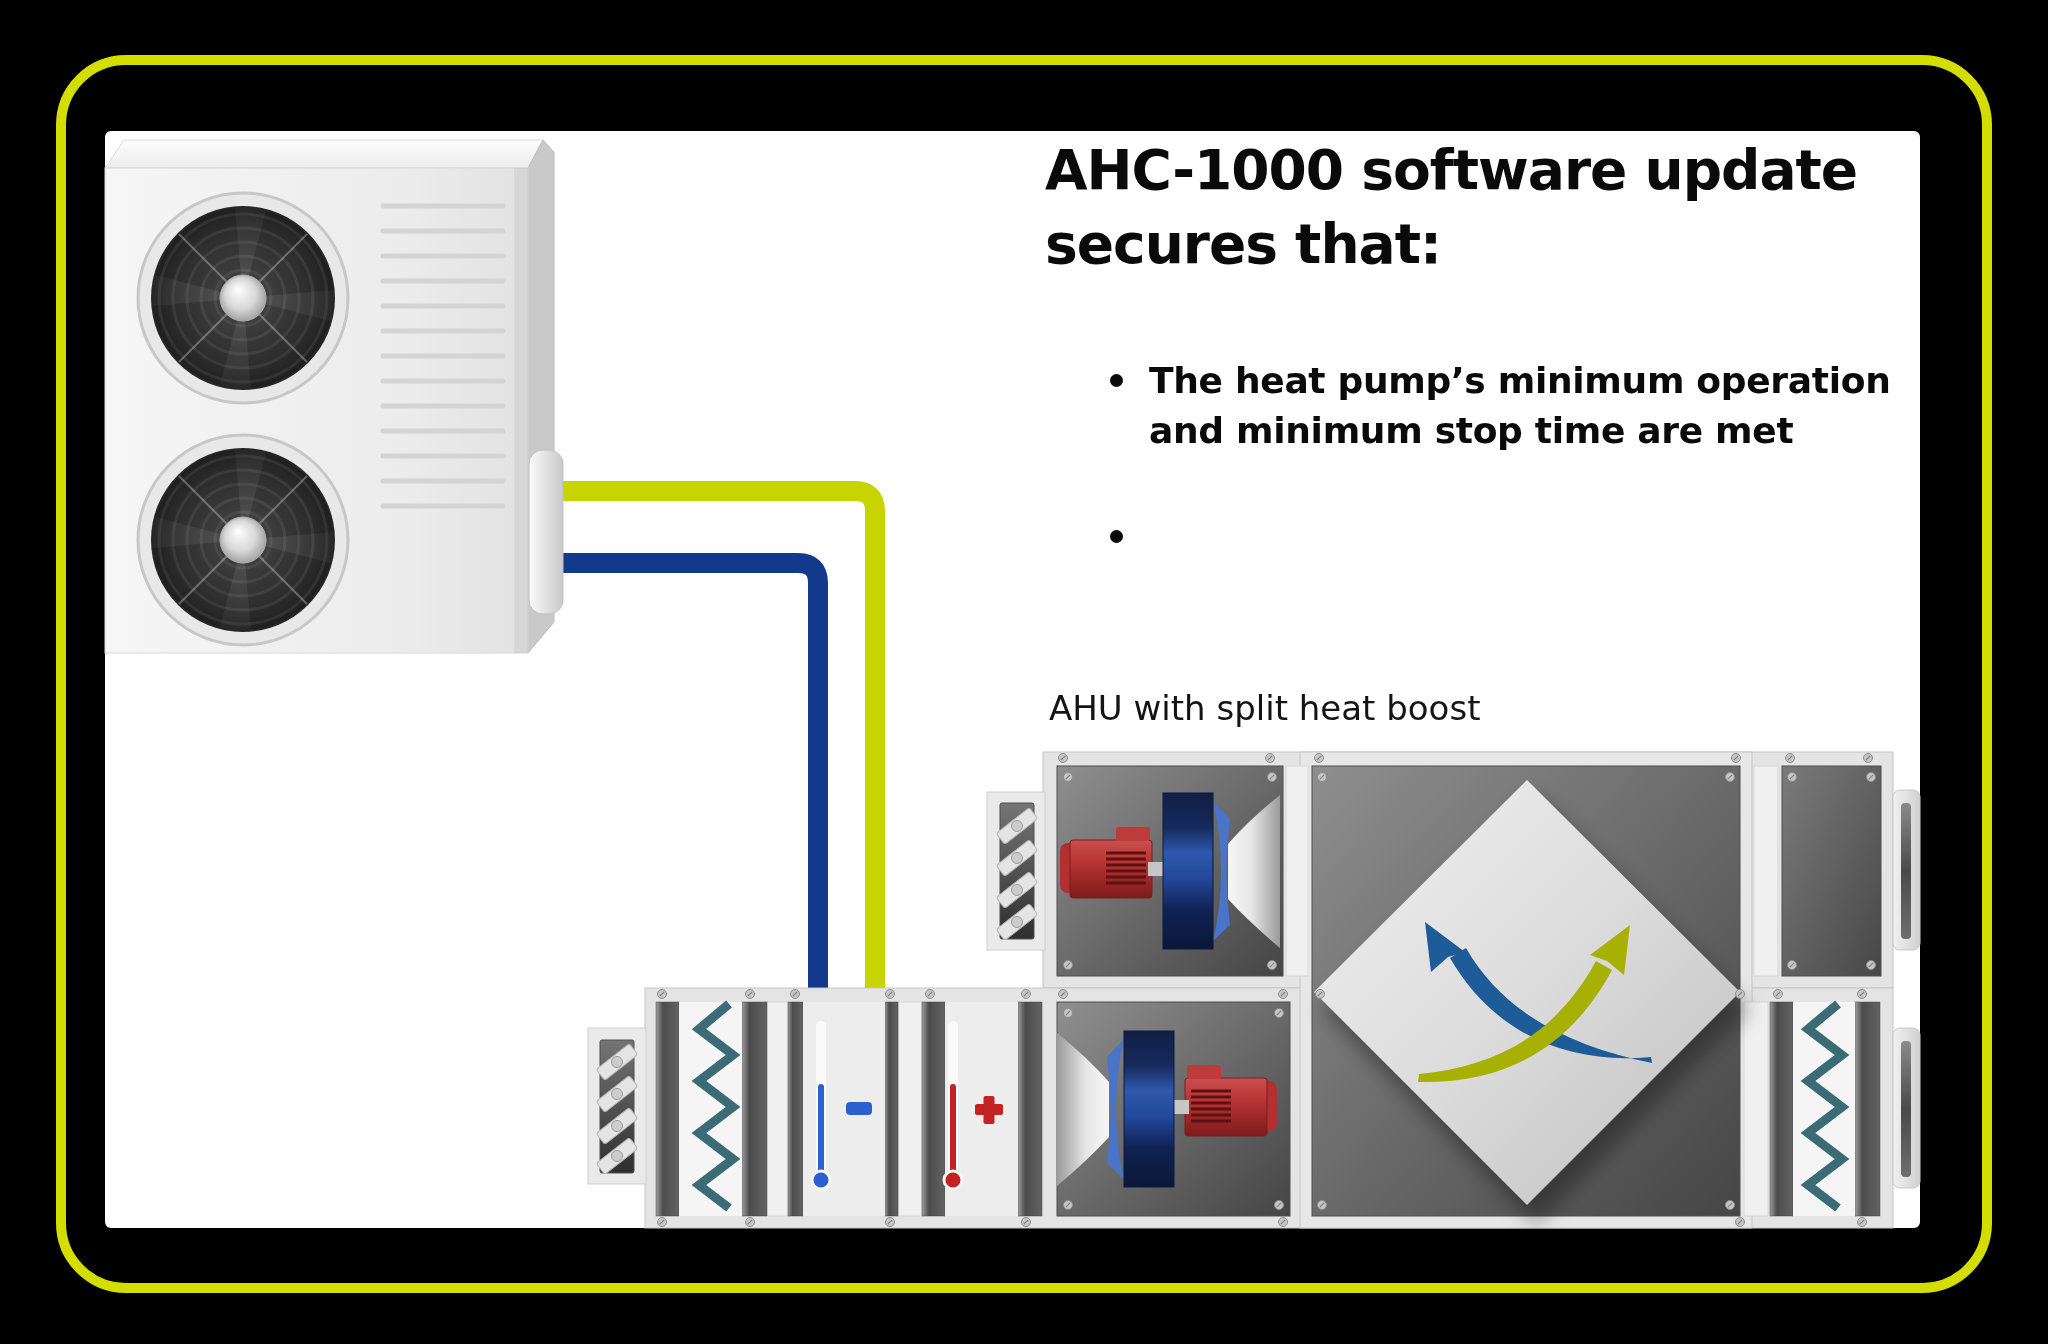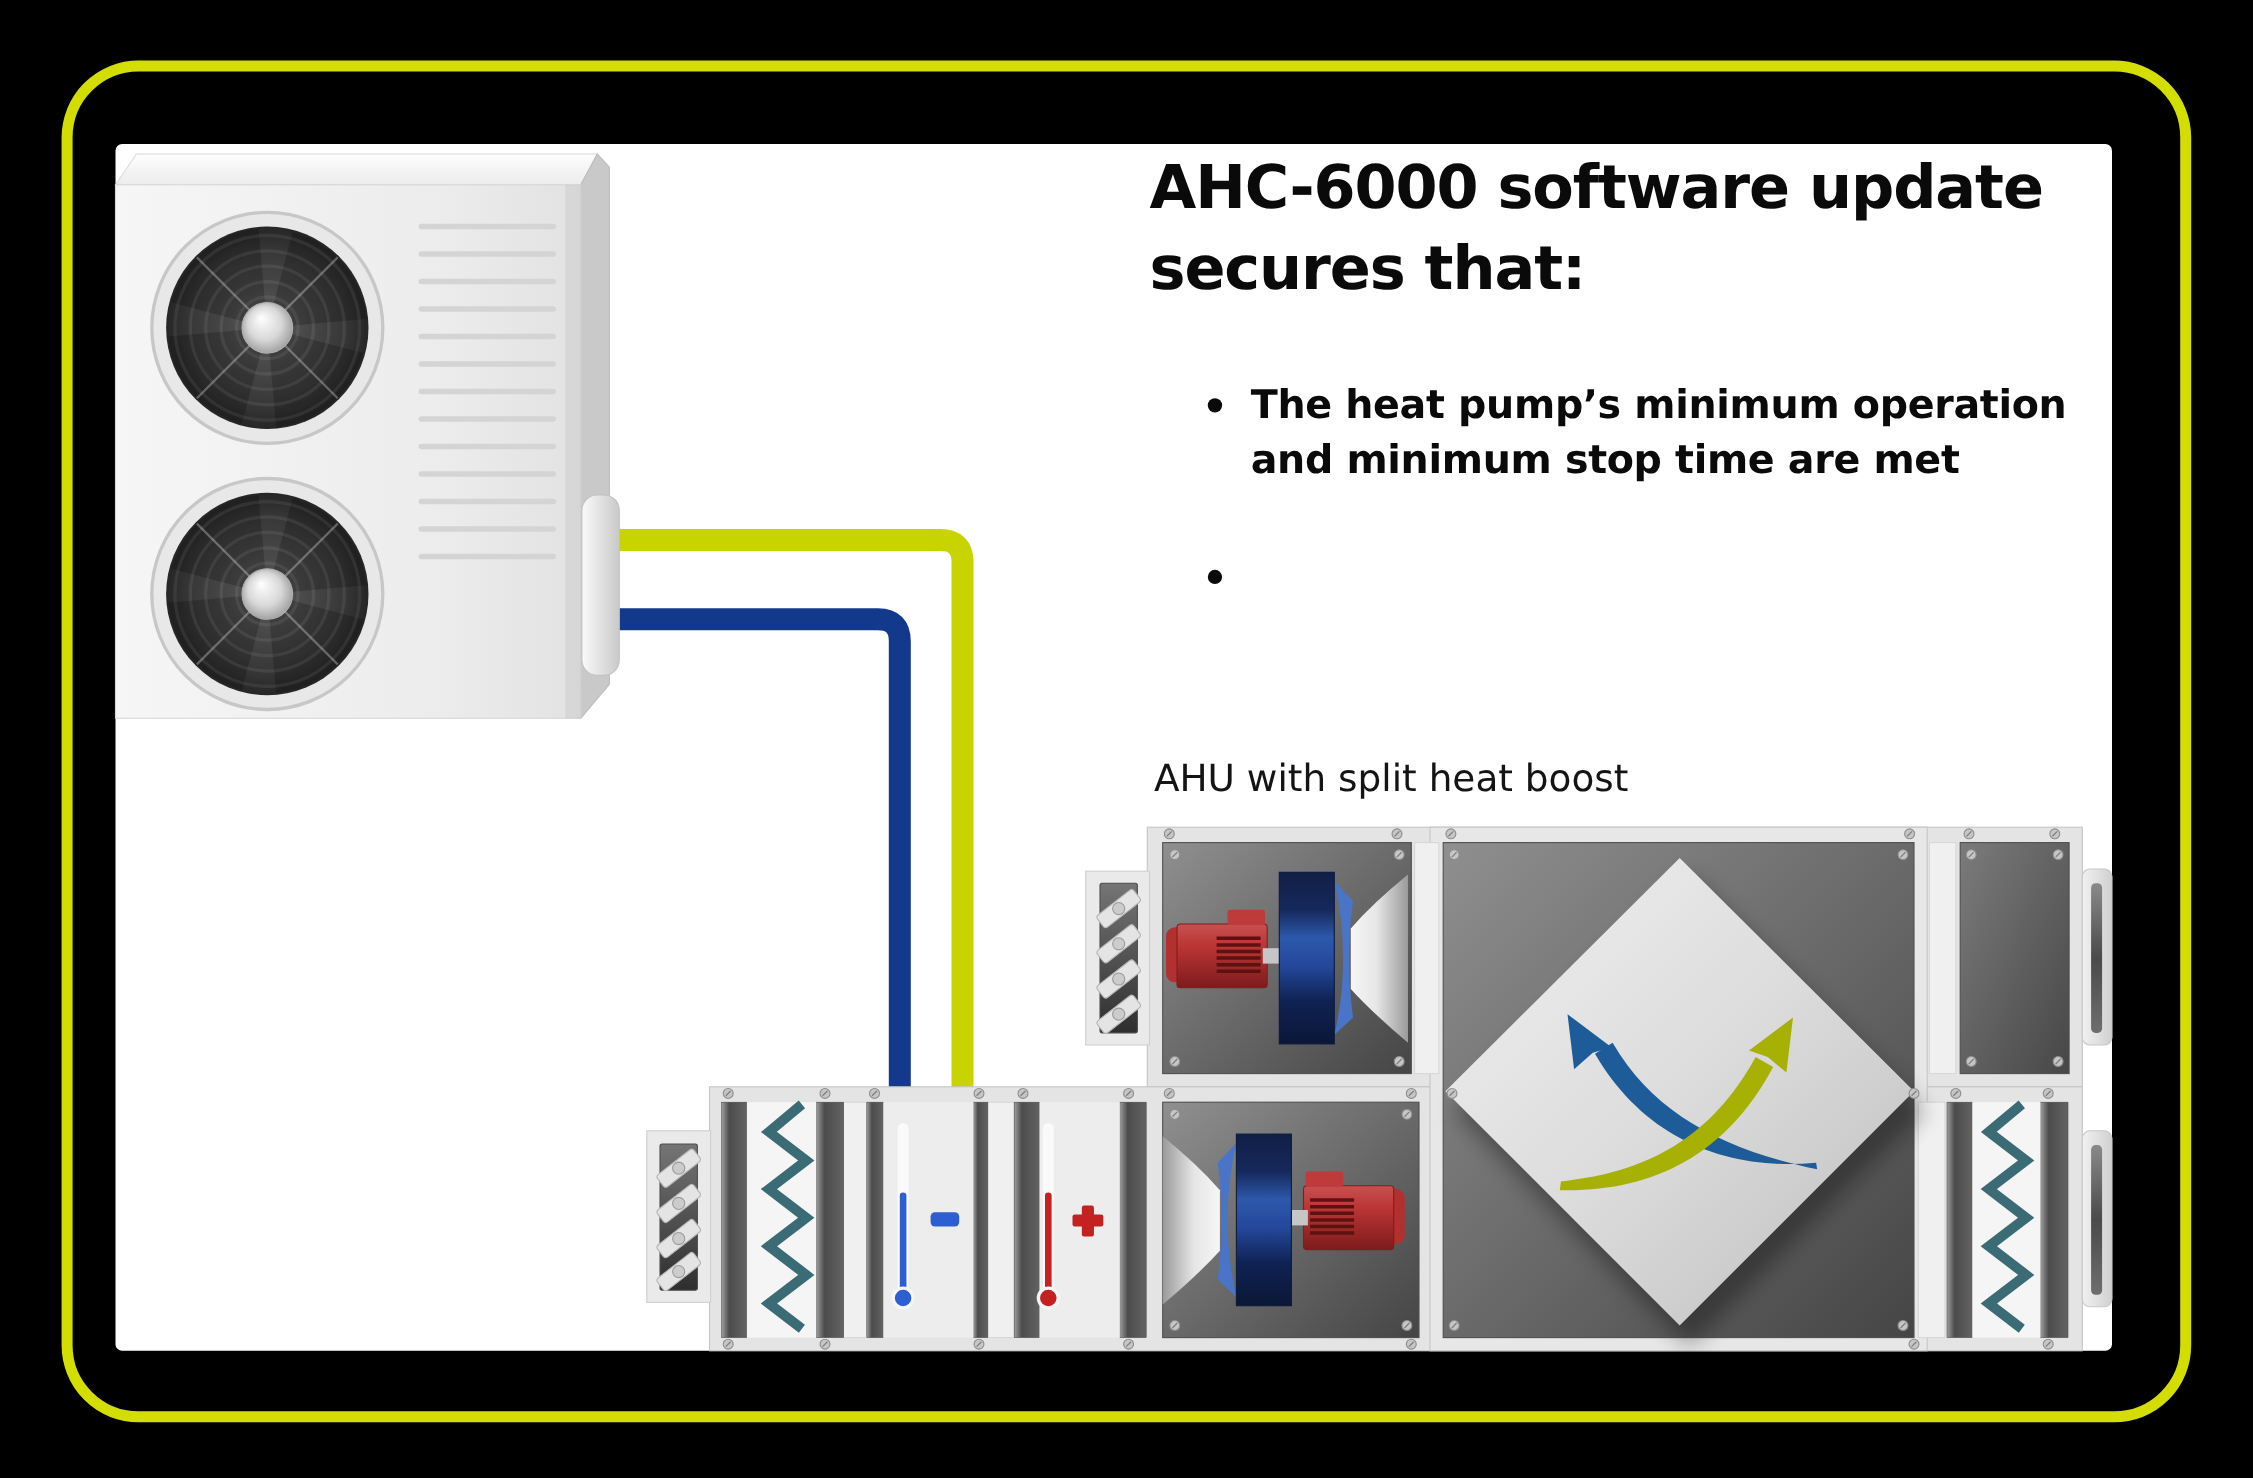--- a/index.html
+++ b/index.html
@@ -7,21 +7,21 @@
         background:var(--background,#000);
         font-family:"DejaVu Sans","Liberation Sans",sans-serif;}
   .border-frame{position:absolute;left:56px;top:55px;width:1916px;height:1218px;
         border:10px solid var(--frame_border,#d3dd00);border-radius:70px;}
   .panel{position:absolute;left:105px;top:131px;width:1815px;height:1097px;
         background:var(--panel,#fff);border-radius:6px;}
   .art{position:absolute;left:0;top:0;}
   .title{position:absolute;left:1045px;top:133px;width:900px;
         font-size:55px;font-weight:bold;line-height:74px;letter-spacing:-1px;
         color:var(--text,#0a0a0a);}
-  .bullets{position:absolute;left:1098px;top:344px;width:830px;margin:0;padding:0;list-style:none;}
+  .bullets{position:absolute;left:1098px;top:344px;width:830px;margin:12px;padding:0;list-style:none;}
   .bullet{display:flex;margin:0 0 56px 0;}
   .dot{flex:0 0 auto;width:13px;height:13px;border-radius:50%;
         background:var(--text,#0a0a0a);margin:18px 26px 0 0;}
   .bl{font-size:36px;font-weight:bold;line-height:50px;letter-spacing:-0.3px;color:var(--text,#0a0a0a);}
   .bl .line{display:block;}
   .ahu-label{position:absolute;left:1049px;top:688px;font-size:34px;font-weight:normal;color:#141414;}
 </style>
 </head>
 <body>
 
@@ -332,21 +332,21 @@
           <use href="#screw" x="1862" y="1222"></use>
         <use href="#screw" x="1068" y="1013"></use>
           <use href="#screw" x="1279" y="1013"></use>
           <use href="#screw" x="1068" y="1205"></use>
           <use href="#screw" x="1279" y="1205"></use>
       </g>
     </g>
   </svg>
 
   <div class="title">
-    <div>AHC-6000 software update</div>
+    <div>AHC-1000 software update</div>
     <div>secures that:</div>
   </div>
 
   <ul class="bullets">
     <li class="bullet">
       <span class="dot"></span>
       <span class="bl">
         <span class="line">The heat pump’s minimum operation</span>
         <span class="line">and minimum stop time are met</span>
       </span>

